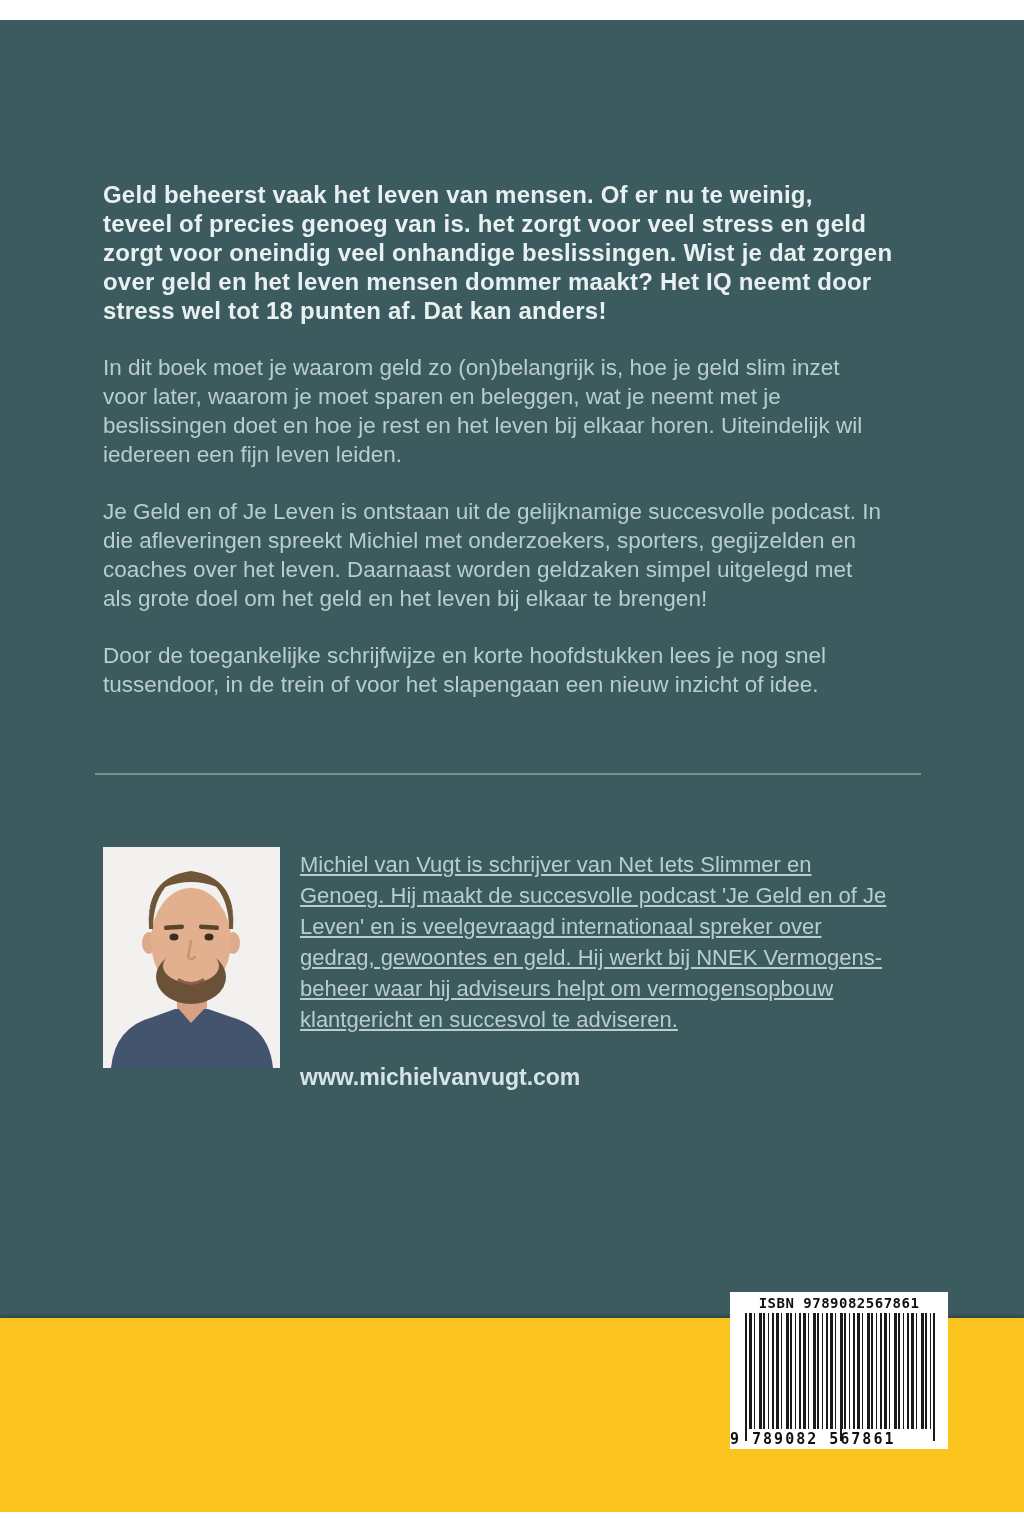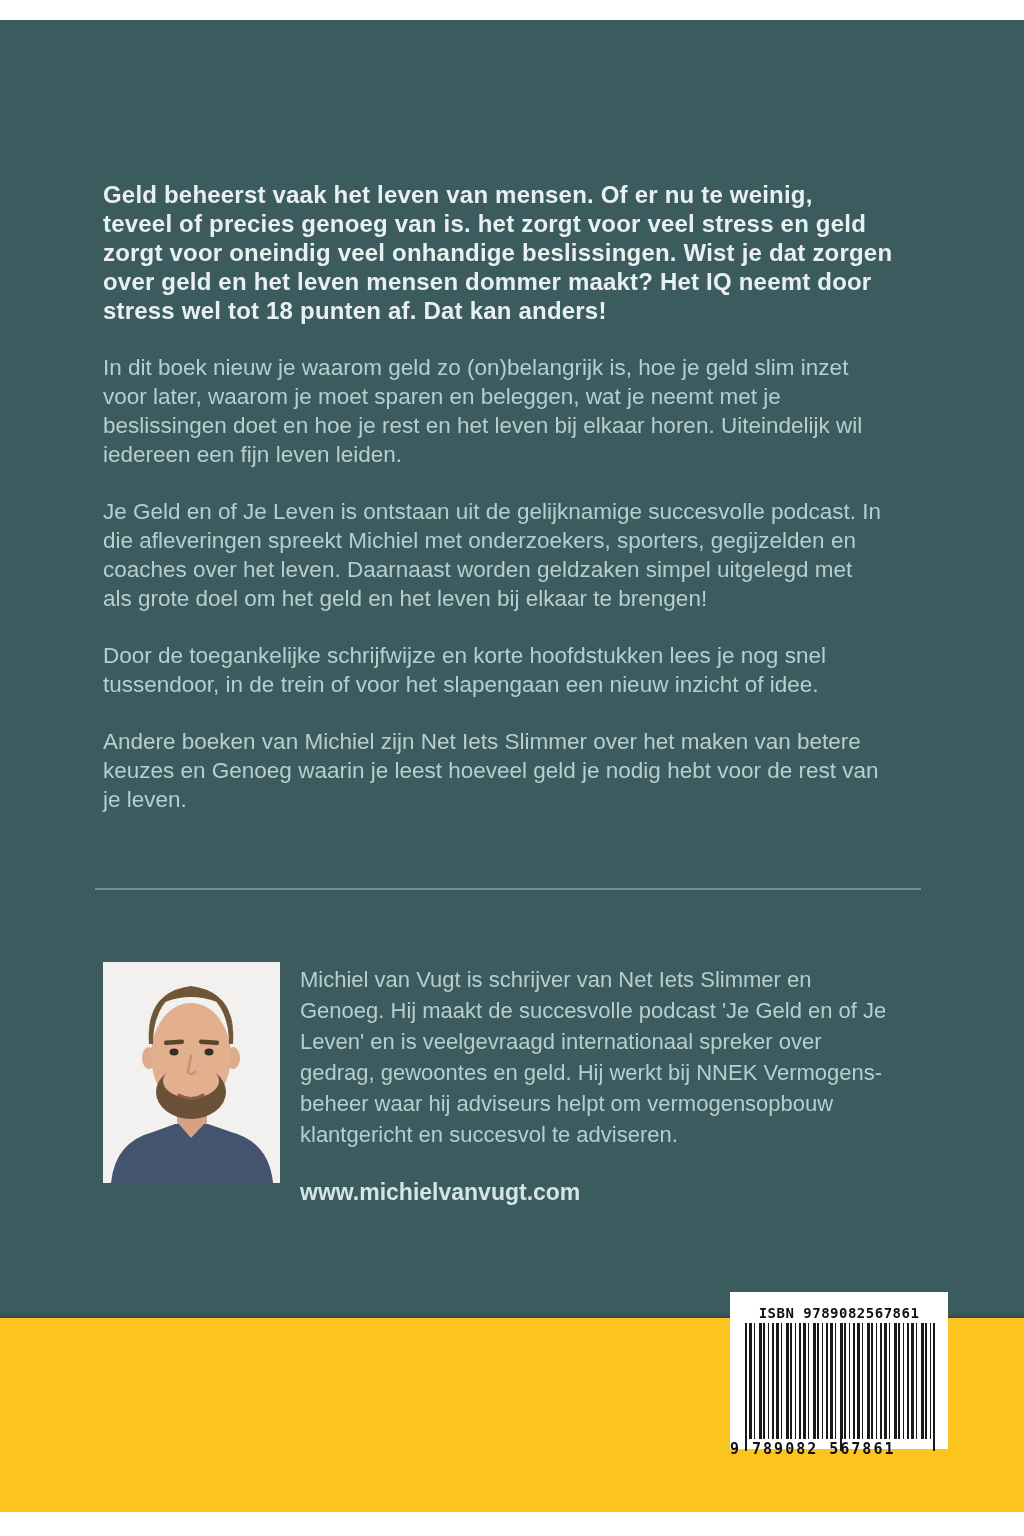--- a/index.html
+++ b/index.html
@@ -29,32 +29,32 @@
   .divider {
     margin:74px 0 0 -8px;
     width:826px; height:2px;
     background:#739093; border:none;
   }
 
   .author-section { margin-top:72px; display:flex; gap:20px; }
   .author-photo { width:177px; height:221px; flex:none; }
   .author-photo svg { display:block; width:100%; height:100%; }
   .author-text { flex:1; }
-  .bio { font-size:22px; line-height:31px; color:#b9cdd0; margin-top:2px; }
+  .bio { font-size:22px; line-height:31px; color:#b9cdd0; margin-top:2px;text-decoration:underline; }
   .website { margin-top:29px; font-size:23px; font-weight:bold; color:#d7e4e5; }
 
   .barcode-box {
     position:absolute; top:1272px; left:730px;
     width:218px; height:157px;
     background:#ffffff;
   }
   .isbn-top {
     font-family:"DejaVu Sans Mono","Liberation Mono",monospace;
     font-size:14px; font-weight:bold; color:#111;
-    text-align:center; padding-top:13px; letter-spacing:0.5px;
+    text-align:center; padding-top:3px; letter-spacing:0.5px;
   }
   .bars {
     position:relative;
     margin:2px 13px 0 15px; height:116px;
     background:repeating-linear-gradient(90deg,
       #1a1a1a 0 2px,  #ffffff 2px 4px,
       #1a1a1a 4px 7px, #ffffff 7px 9px,
       #1a1a1a 9px 10px, #ffffff 10px 14px,
       #1a1a1a 14px 17px, #ffffff 17px 18px,
       #1a1a1a 18px 20px, #ffffff 20px 23px,
@@ -83,43 +83,38 @@
 
       <div class="intro">
           <div class="line">Geld beheerst vaak het leven van mensen. Of er nu te weinig,</div>
           <div class="line">teveel of precies genoeg van is. het zorgt voor veel stress en geld</div>
           <div class="line">zorgt voor oneindig veel onhandige beslissingen. Wist je dat zorgen</div>
           <div class="line">over geld en het leven mensen dommer maakt? Het IQ neemt door</div>
           <div class="line">stress wel tot 18 punten af. Dat kan anders!</div>
         </div>
 
       <div class="para">
-          <div class="line">In dit boek nieuw je waarom geld zo (on)belangrijk is, hoe je geld slim inzet</div>
+          <div class="line">In dit boek moet je waarom geld zo (on)belangrijk is, hoe je geld slim inzet</div>
           <div class="line">voor later, waarom je moet sparen en beleggen, wat je neemt met je</div>
           <div class="line">beslissingen doet en hoe je rest en het leven bij elkaar horen. Uiteindelijk wil</div>
           <div class="line">iedereen een fijn leven leiden.</div>
         </div>
 
       <div class="para">
           <div class="line">Je Geld en of Je Leven is ontstaan uit de gelijknamige succesvolle podcast. In</div>
           <div class="line">die afleveringen spreekt Michiel met onderzoekers, sporters, gegijzelden en</div>
           <div class="line">coaches over het leven. Daarnaast worden geldzaken simpel uitgelegd met</div>
           <div class="line">als grote doel om het geld en het leven bij elkaar te brengen!</div>
         </div>
 
       <div class="para">
           <div class="line">Door de toegankelijke schrijfwijze en korte hoofdstukken lees je nog snel</div>
           <div class="line">tussendoor, in de trein of voor het slapengaan een nieuw inzicht of idee.</div>
         </div>
 
-      <div class="para">
-          <div class="line">Andere boeken van Michiel zijn Net Iets Slimmer over het maken van betere</div>
-          <div class="line">keuzes en Genoeg waarin je leest hoeveel geld je nodig hebt voor de rest van</div>
-          <div class="line">je leven.</div>
-        </div>
 
       <hr class="divider">
 
       <div class="author-section">
         <div class="author-photo">
           <svg viewBox="0 0 177 221" xmlns="http://www.w3.org/2000/svg" preserveAspectRatio="none">
             <rect x="0" y="0" width="177" height="221" fill="#f2f1ef"></rect>
             <rect x="74" y="120" width="30" height="50" rx="10" fill="#d8a183"></rect>
             <path d="M8,221 Q12,180 50,170 L72,162 L105,162 L128,170 Q166,180 170,221 Z" fill="#44536e"></path>
             <path d="M74,160 L88,176 L103,160 L103,150 L74,150 Z" fill="#d8a183"></path>

